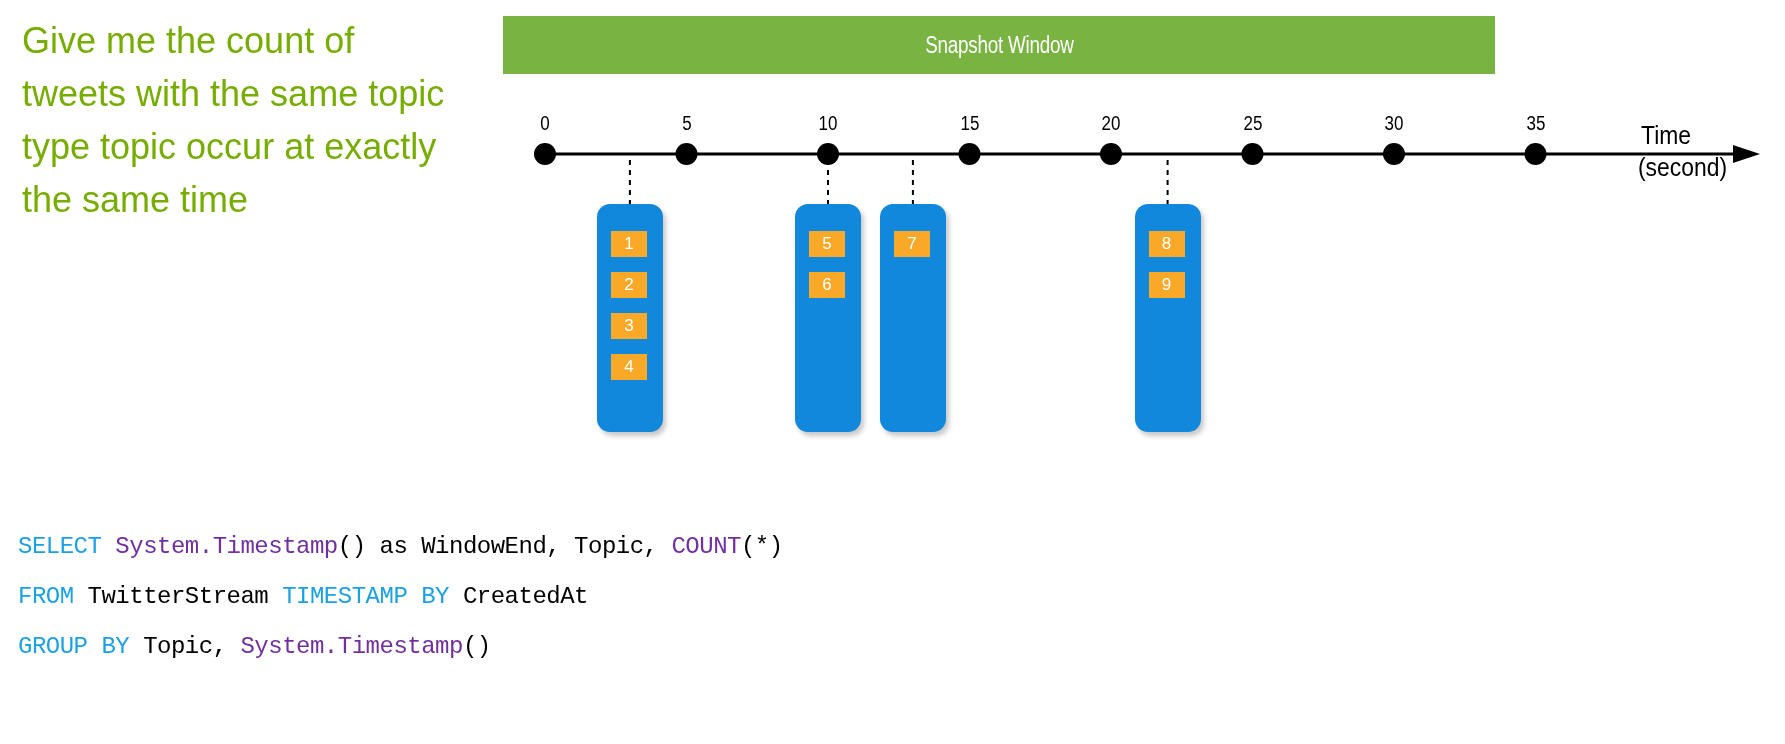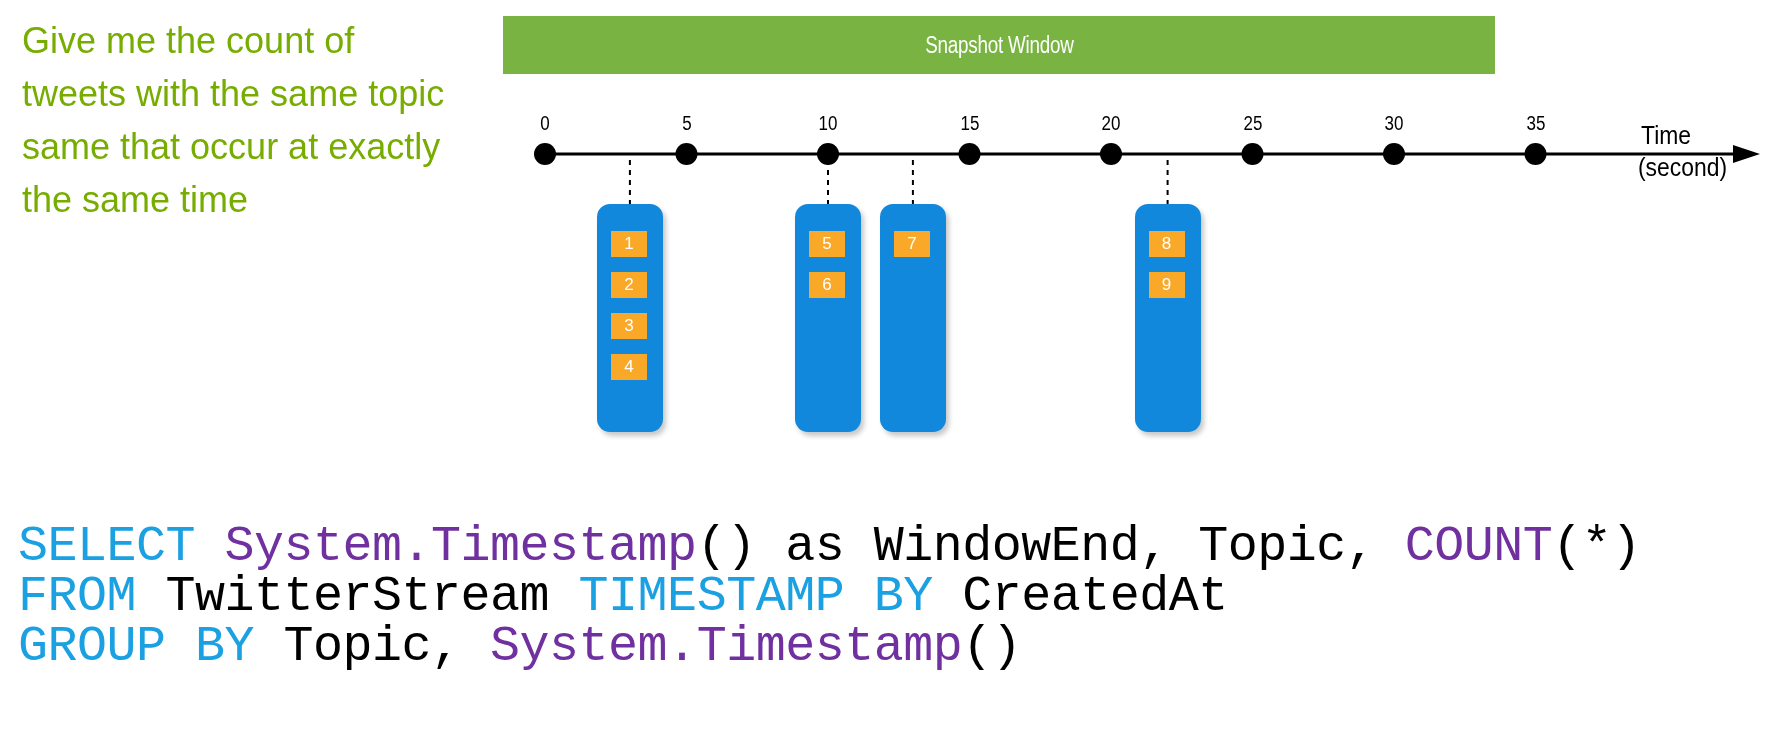--- a/index.html
+++ b/index.html
@@ -111,34 +111,34 @@
     width: 36px;
     height: 26px;
   }
 
   
   #sql-block {
     position: absolute;
     left: 18px;
     top: 522px;
     font-family: "Liberation Mono", "DejaVu Sans Mono", monospace;
-    font-size: 50px;
+    font-size: 24px;
     line-height: 50px;
     color: #000000;
     white-space: pre;
     letter-spacing: -0.5px;
   }
   .kw   { color: #1BA1E2; }
   .fn   { color: #7030A0; }
   .id   { color: #000000; }
 </style>
 </head>
 <body>
 
-<div id="prompt-text">Give me the count of tweets with the same topic same that occur at exactly the same time</div>
+<div id="prompt-text">Give me the count of tweets with the same topic type topic occur at exactly the same time</div>
 
 <div id="snapshot-banner">
   <span id="snapshot-banner-label">Snapshot Window</span>
 </div>
 
 <div id="timeline-area">
   <svg id="timeline-svg" width="1785" height="460">
 
     <line id="axis-line" x1="536" y1="154" x2="1733" y2="154" stroke="#000000" stroke-width="3"></line>
 

